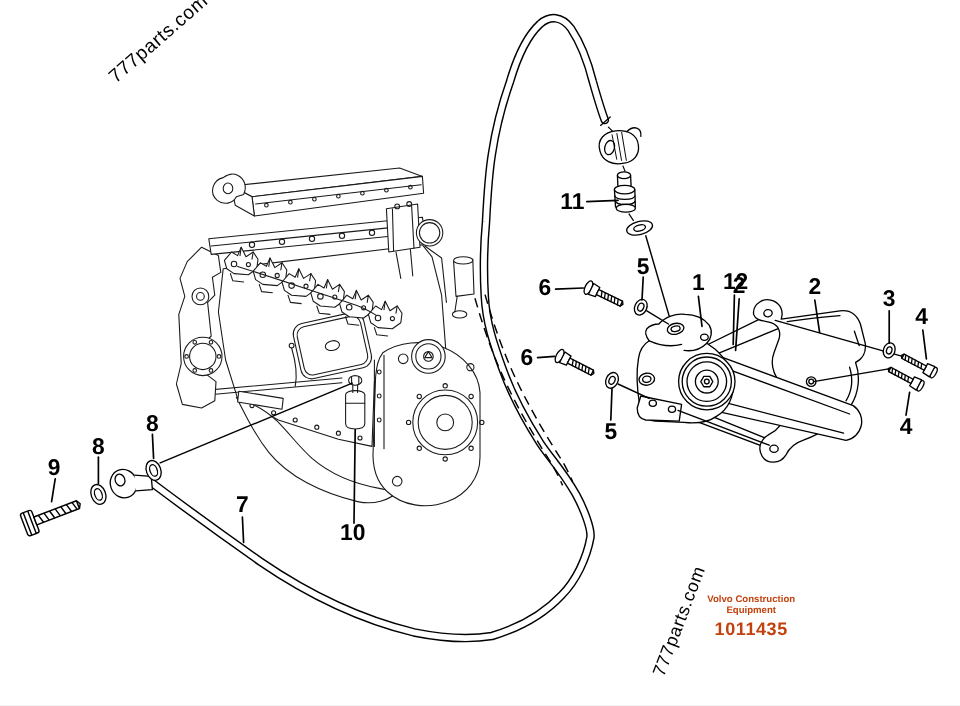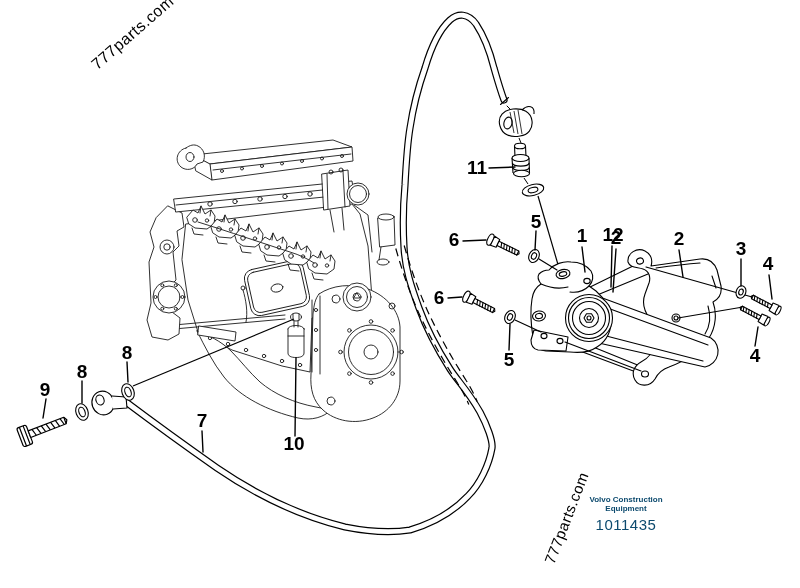--- a/index.html
+++ b/index.html
@@ -14,24 +14,24 @@
   }
   #wm-top-left{
     left:88px;top:60px;font-size:16px;
     transform:rotate(-41deg);transform-origin:left top;
   }
   #wm-bottom-right{
     left:541px;top:560px;font-size:15px;
     transform:rotate(-69deg);transform-origin:left top;
   }
   #footer-block{
-    position:absolute;left:584px;top:495px;width:84px;text-align:center;color:#0c4a6e;
+    position:absolute;left:584px;top:495px;width:84px;text-align:center;color:#c2410c;
   }
   #footer-brand{font-size:8px;font-weight:bold;line-height:1.15;}
-  #footer-part-number{font-size:15px;font-weight:normal;letter-spacing:.5px;margin-top:3px;}
+  #footer-part-number{font-size:15px;font-weight:bold;letter-spacing:.5px;margin-top:3px;}
   .callout{
     font-family:"Liberation Sans",sans-serif;font-weight:bold;font-size:19px;fill:#000;
   }
 </style>
 </head>
 <body>
 
 <div id="canvas">
 
 <svg id="diagram-svg" width="800" height="588" viewBox="0 0 800 588">

